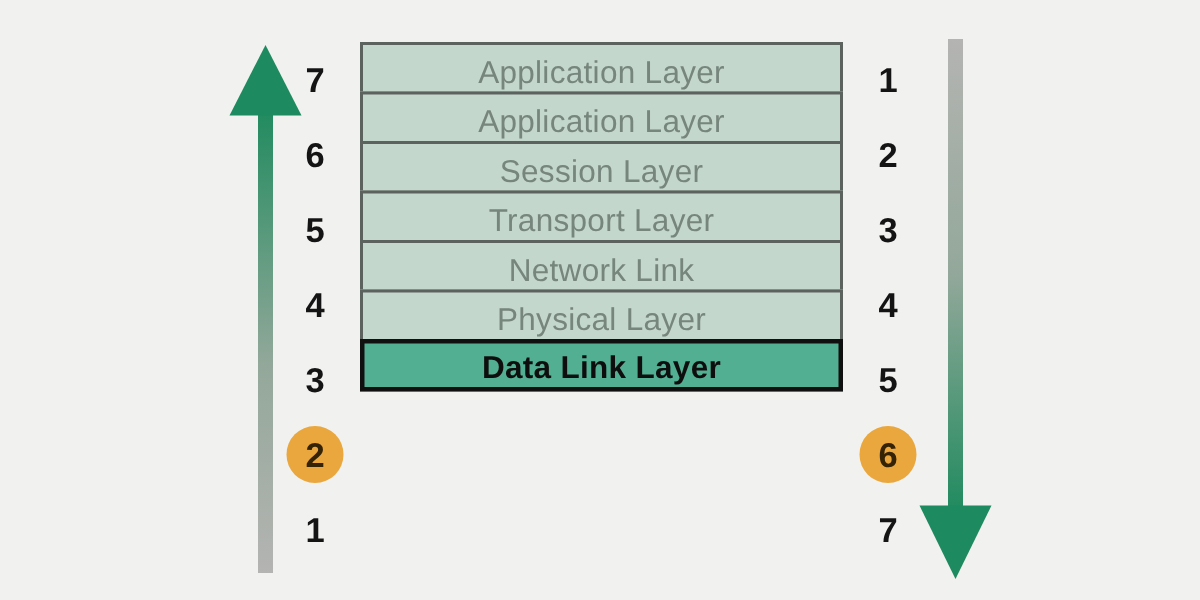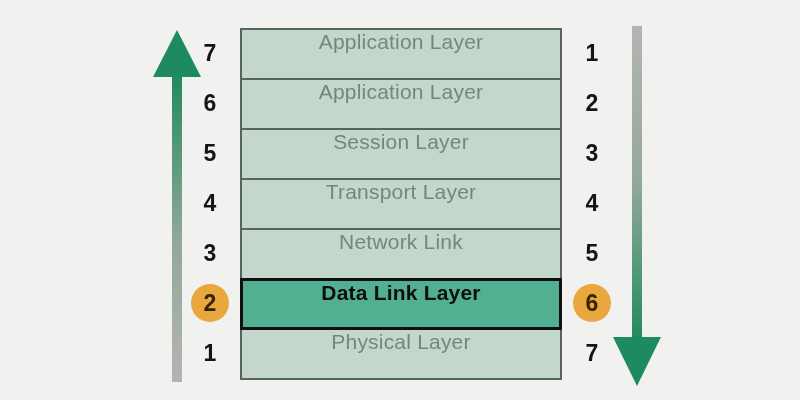--- a/index.html
+++ b/index.html
@@ -3,23 +3,23 @@
 <meta charset="utf-8">
 <style>
   html,body{margin:0;padding:0;}
   .canvas{
     position:relative;width:800px;height:400px;overflow:hidden;
     background:#f1f1ef;
     font-family:"Liberation Sans", sans-serif;
   }
   .stack{position:absolute;left:240px;top:28px;width:322px;}
   .layer-row{
-    height:52px;margin-top:-2px;box-sizing:border-box;
+    height:35px;margin-top:-2px;box-sizing:border-box;
     border:2px solid #5c635f;background:#c4d7cc;
-    display:flex;align-items:flex-start;justify-content:center;
+    display:flex;align-items:flex-end;justify-content:center;
     font-size:21px;color:#76867d;letter-spacing:0.2px;
   }
   .layer-row:first-child{margin-top:0;}
   .layer-row.highlight{
     border:3px solid #101010;background:#52af92;
     color:#0e0e0e;font-weight:700;position:relative;z-index:2;
   }
   .numcol{position:absolute;top:28px;width:44px;display:flex;flex-direction:column;}
   .numcol.left{left:188px;}
   .numcol.right{left:570px;}
@@ -84,25 +84,25 @@
       </div>
     <div class="layer-row">
         <span>Session Layer</span>
       </div>
     <div class="layer-row">
         <span>Transport Layer</span>
       </div>
     <div class="layer-row">
         <span>Network Link</span>
       </div>
+    <div class="layer-row">
+        <span>Physical Layer</span>
+      </div>
     <div class="layer-row highlight">
         <span>Data Link Layer</span>
-      </div>
-    <div class="layer-row">
-        <span>Physical Layer</span>
       </div>
   </div>
 
   <div class="numcol right">
     <div class="numcell">
         <span class="num">1</span>
       </div>
     <div class="numcell">
         <span class="num">2</span>
       </div>

